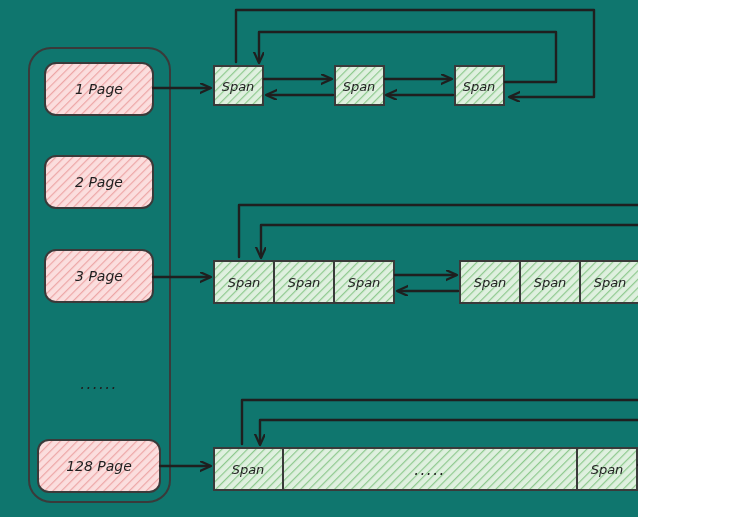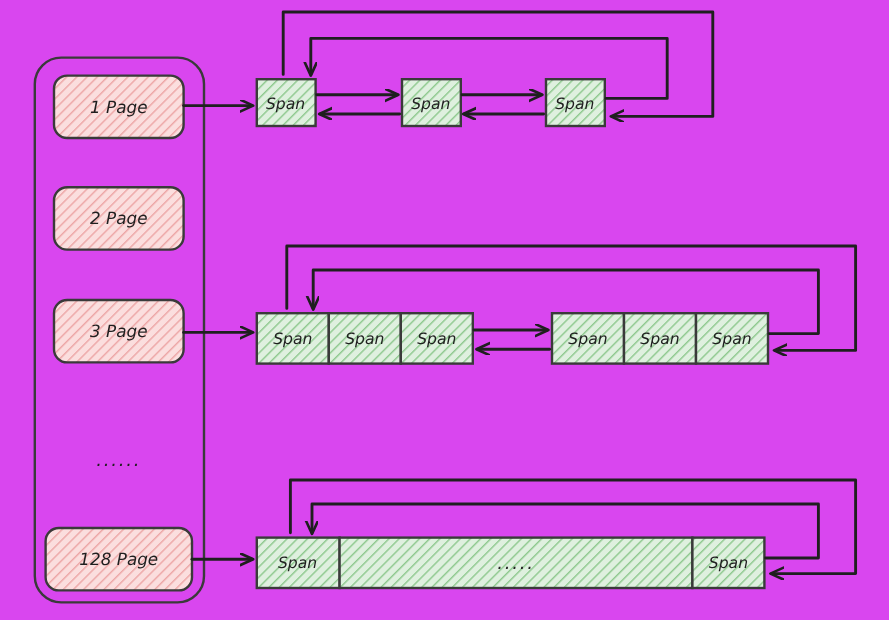--- a/index.html
+++ b/index.html
@@ -1,17 +1,17 @@
 <!DOCTYPE html>
 <html><head>
 <meta charset="utf-8">
 <style>
   html,body{margin:0;padding:0;background:#ffffff;}
   body{width:741px;height:517px;font-family:"DejaVu Sans",sans-serif;}
-  #stage{position:relative;width:741px;height:517px;overflow:hidden;background:#d946ef;text-decoration:underline;}
+  #stage{position:relative;width:638px;height:517px;overflow:hidden;background:#0f766e;text-decoration:underline;}
   svg{position:absolute;left:0;top:0;width:741px;height:517px;}
   .lbl{
     font-family:"DejaVu Sans",sans-serif;
     font-size:13px;
     fill:#1f1f1f;
     dominant-baseline:middle;
     text-anchor:middle;
     font-style:italic;
   }
   .lbl-page{font-size:14px;}

